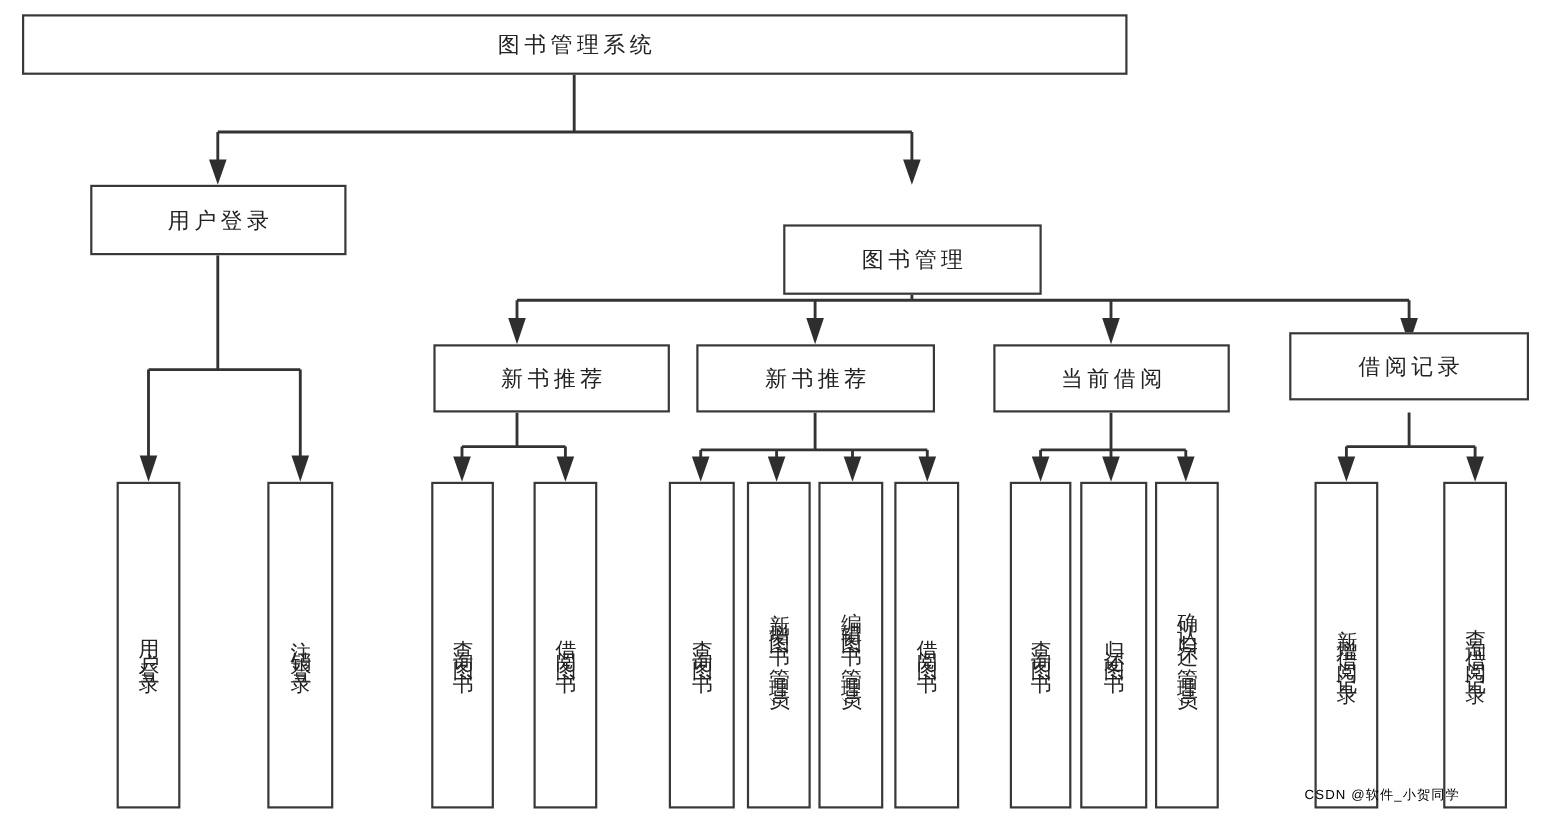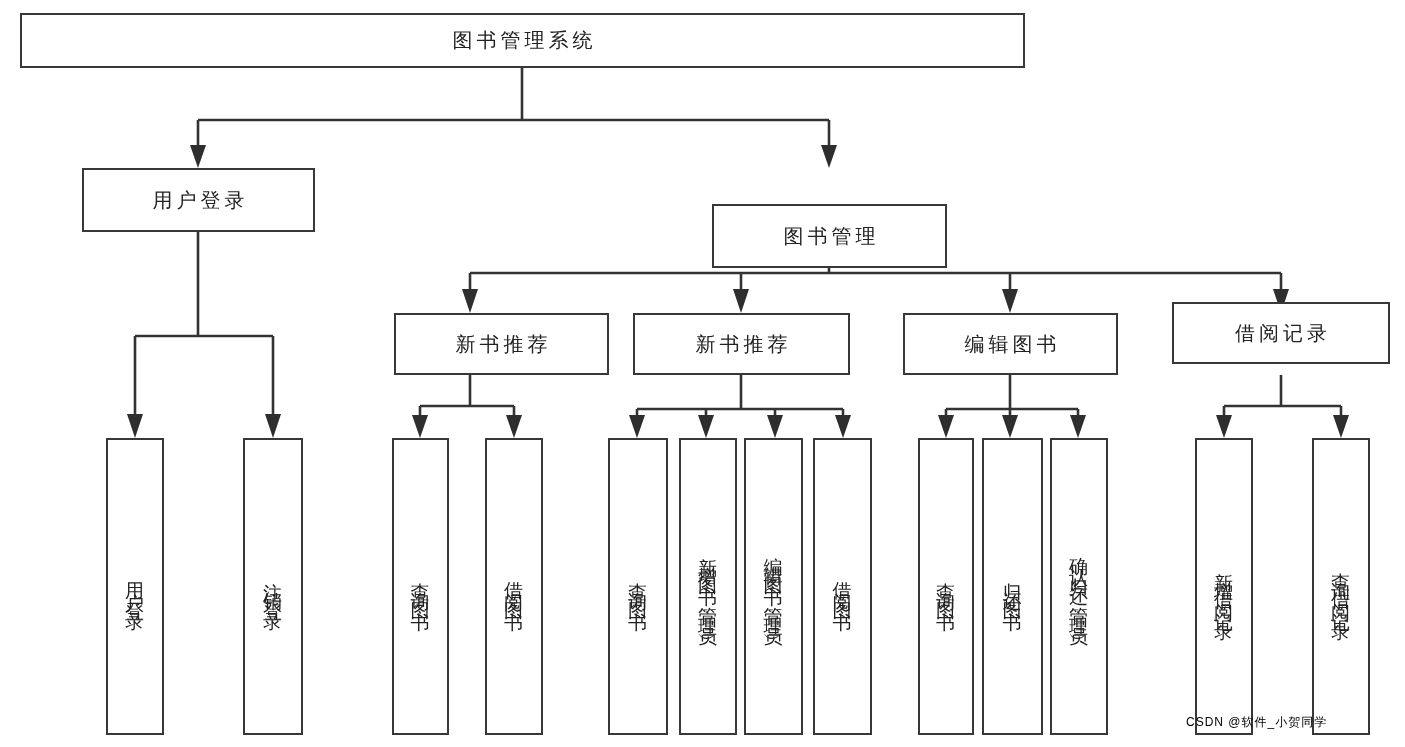--- a/index.html
+++ b/index.html
@@ -109,21 +109,21 @@
     <span class="lbl">图书管理</span>
   </div>
 
   <div class="node" style="left:363px; top:313px; width:215px; height:62px;margin-left:31px;">
     <span class="lbl">新书推荐</span>
   </div>
   <div class="node" style="left:633px; top:313px; width:217px; height:62px;">
     <span class="lbl">新书推荐</span>
   </div>
   <div class="node" style="left:903px; top:313px; width:215px; height:62px;">
-    <span class="lbl">编辑图书</span>
+    <span class="lbl">当前借阅</span>
   </div>
   <div class="node" style="left:1172px; top:302px; width:218px; height:62px;">
     <span class="lbl">借阅记录</span>
   </div>
 
   <div class="node v" style="left:106px; top:438px; width:58px; height:297px;">
     <span class="lbl">用户登录</span>
   </div>
   <div class="node v" style="left:243px; top:438px; width:60px; height:297px;">
     <span class="lbl">注销登录</span>

